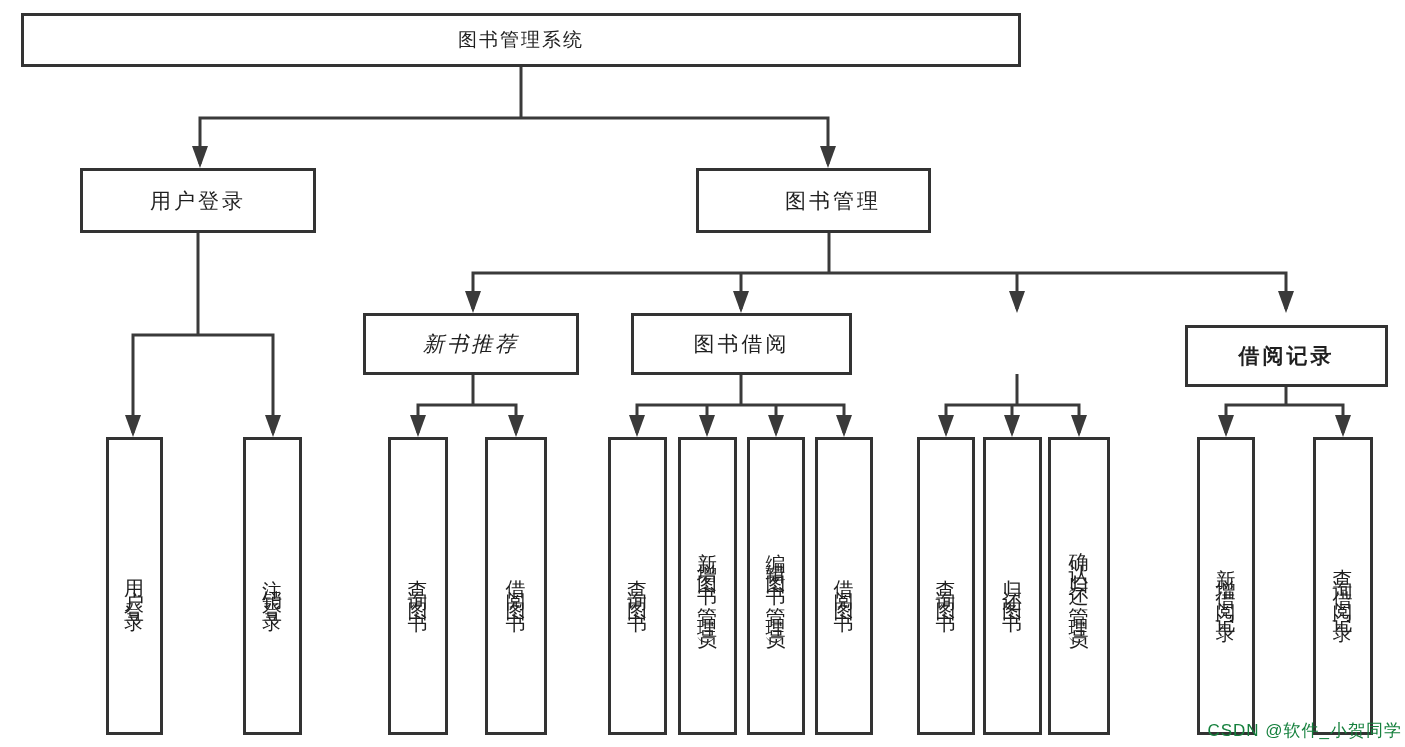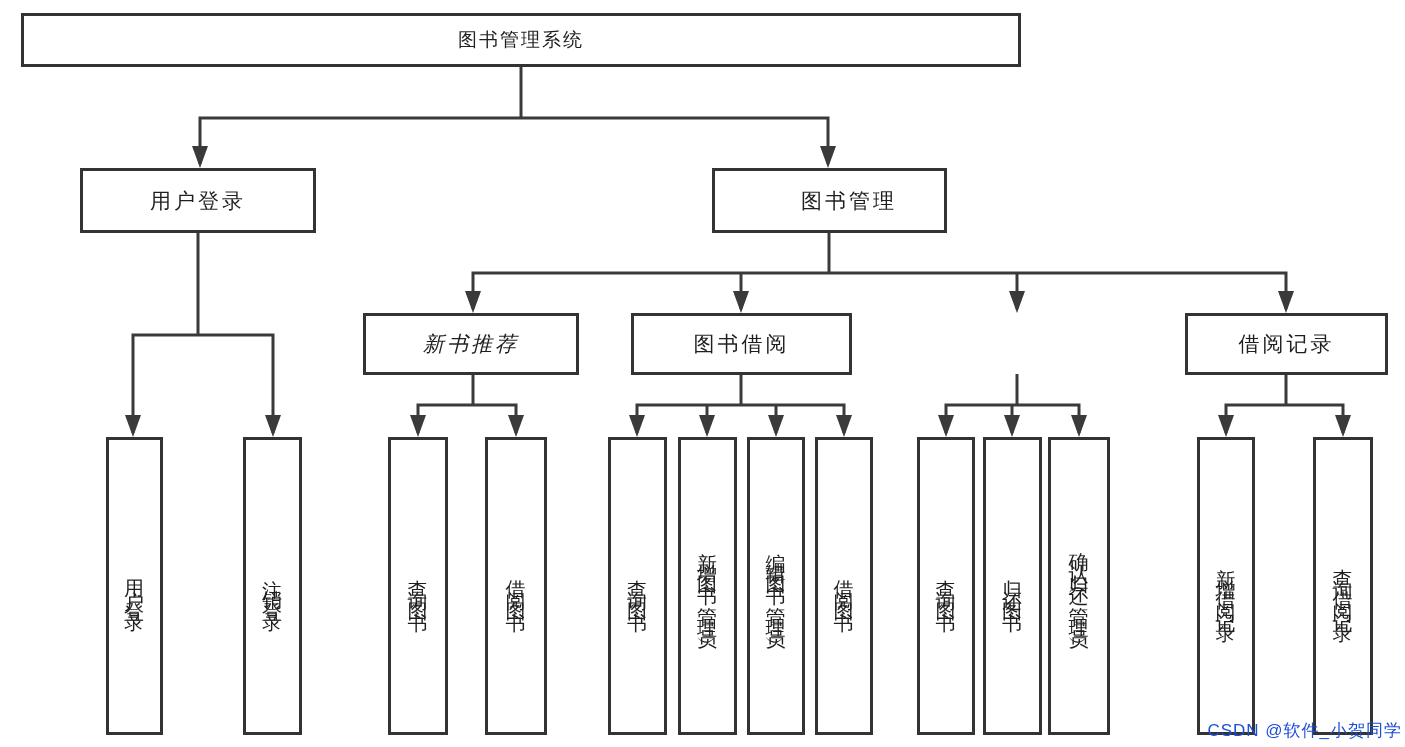--- a/index.html
+++ b/index.html
@@ -32,21 +32,21 @@
     letter-spacing: 11px;
     line-height: 1.1;
     white-space: nowrap;
   }
   .watermark {
     position: absolute;
     right: 3px;
     bottom: 5px;
     font-size: 17px;
     letter-spacing: 1px;
-    color: #1d4ed8;
+    color: #15803d;
   }
 </style>
 </head>
 <body>
 
 <div class="canvas">
 
   <svg class="wires" width="1405" height="747" viewBox="0 0 1405 747">
     <g fill="none" stroke="#3a3a3a" stroke-width="3">
       <path d="M521 66 L521 118"></path>
@@ -94,25 +94,25 @@
       <path d="M1012 437 l-8 -22 h16 z"></path>
       <path d="M1079 437 l-8 -22 h16 z"></path>
       <path d="M1226 437 l-8 -22 h16 z"></path>
       <path d="M1343 437 l-8 -22 h16 z"></path>
     </g>
   </svg>
 
   <div class="node hnode root-node" style="left:21px; top:13px; width:1000px; height:54px;">图书管理系统</div>
 
   <div class="node hnode" style="left:80px; top:168px; width:236px; height:65px;">用户登录</div>
-  <div class="node hnode" style="left:712px; top:168px; width:235px; height:65px;padding-left:39px;">图书管理</div>
+  <div class="node hnode" style="left:696px; top:168px; width:235px; height:65px;padding-left:39px;">图书管理</div>
 
   <div class="node hnode" style="left:363px; top:313px; width:216px; height:62px;font-style:italic;">新书推荐</div>
   <div class="node hnode" style="left:631px; top:313px; width:221px; height:62px;">图书借阅</div>
-  <div class="node hnode" style="left:1185px; top:313px; width:203px; height:62px;">借阅记录</div>
+  <div class="node hnode" style="left:1185px; top:325px; width:203px; height:62px;font-weight:bold;">借阅记录</div>
 
   <div class="node vnode" style="left:106px; top:437px; width:57px; height:298px;">
     <span>用户登录</span>
   </div>
   <div class="node vnode" style="left:243px; top:437px; width:59px; height:298px;">
     <span>注销登录</span>
   </div>
 
   <div class="node vnode" style="left:388px; top:437px; width:60px; height:298px;">
     <span>查询图书</span>

